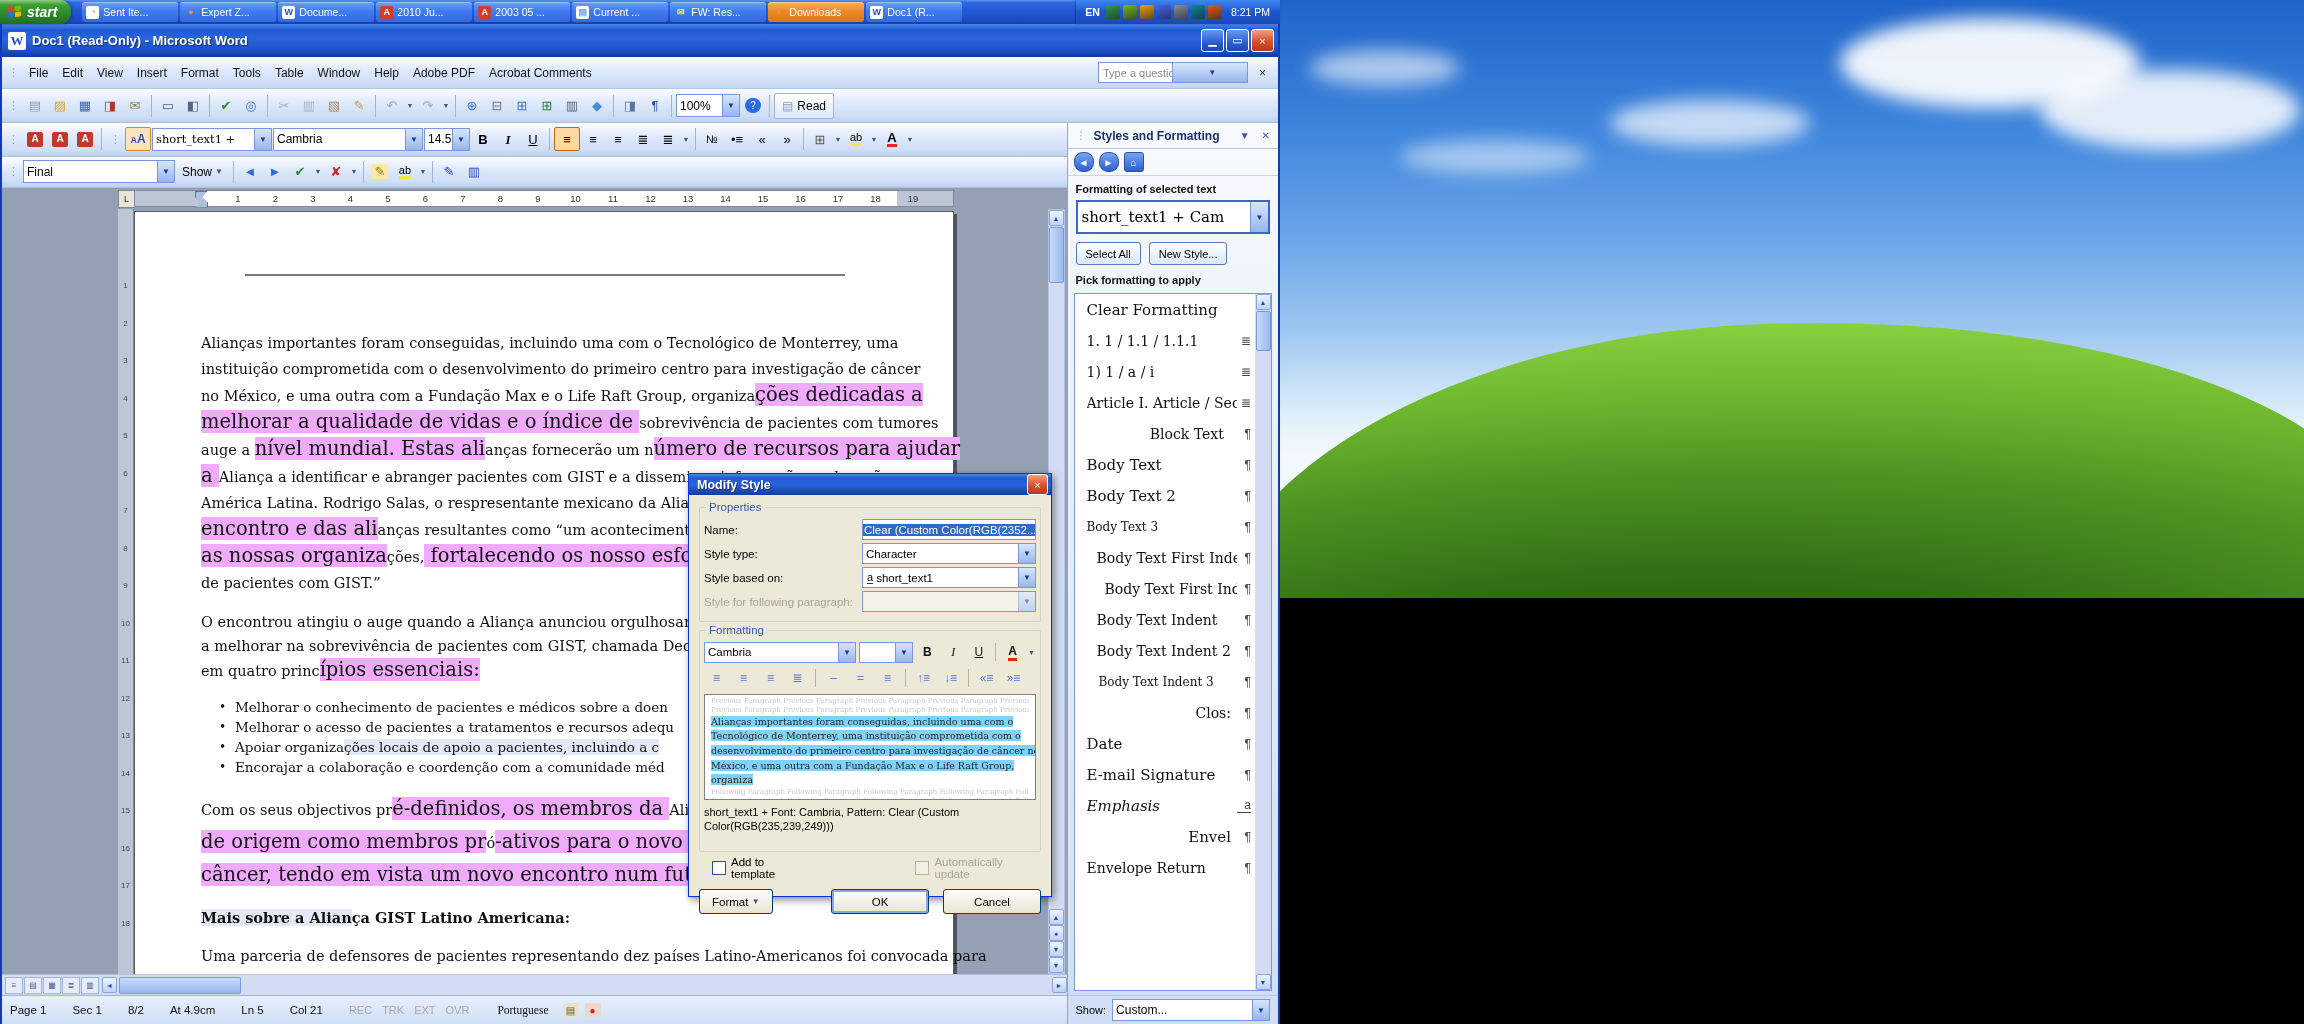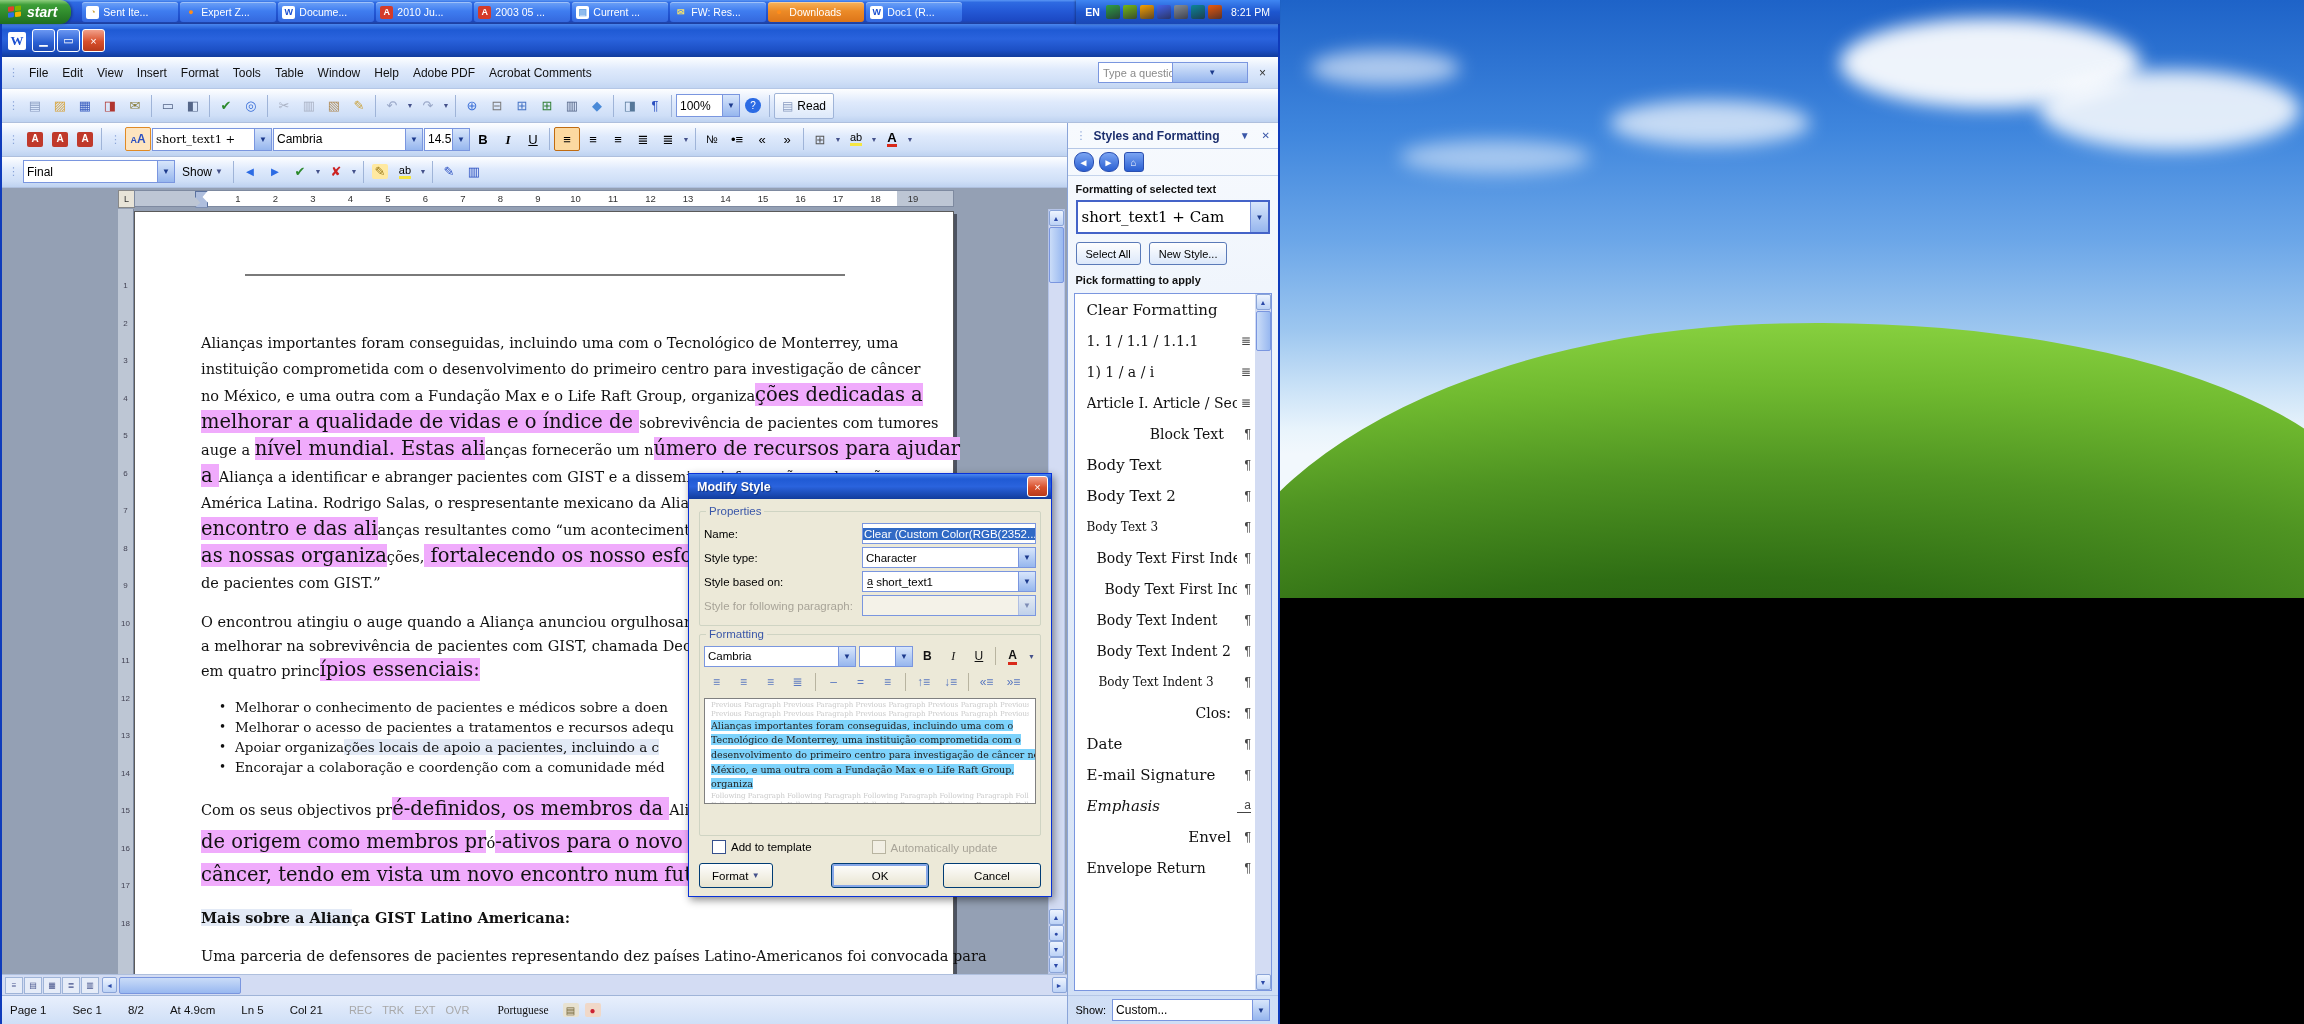--- a/index.html
+++ b/index.html
@@ -277,20 +277,21 @@
           <span class="trico" style="background: linear-gradient(160deg, rgb(12, 133, 153), rgb(34, 34, 51) 140%);"></span>
           <span class="trico" style="background: linear-gradient(160deg, rgb(232, 89, 12), rgb(34, 34, 51) 140%);"></span>
         </span>
       <span class="clock">8:21 PM</span>
     </div>
   </div>
 
   <div class="win">
     <div class="titlebar">
       <span class="wicon">W</span>
+      <span class="wtitle">Doc1 (Read-Only) - Microsoft Word</span>
       <span class="tbtns">
         <span class="tbtn">▁</span>
         <span class="tbtn">▭</span>
         <span class="tbtn close">×</span>
       </span>
     </div>
 
     <div class="menubar">
       <span class="grip">⋮</span>
       <span id="menuitems" style="display:flex;">
@@ -752,28 +753,29 @@
             <div class="pfill">Previous Paragraph Previous Paragraph Previous Paragraph Previous Paragraph Previous Paragraph Previous Paragraph Previous Paragraph Previous Paragraph Previous Paragraph Previous Paragraph </div>
             <div class="pfill">Previous Paragraph Previous Paragraph Previous Paragraph Previous Paragraph Previous Paragraph Previous Paragraph Previous Paragraph Previous Paragraph Previous Paragraph Previous Paragraph </div>
             <div class="pline"><span>Alianças importantes foram conseguidas, incluindo uma com o</span></div>
             <div class="pline"><span>Tecnológico de Monterrey, uma instituição comprometida com o</span></div>
             <div class="pline"><span>desenvolvimento do primeiro centro para investigação de câncer no</span></div>
             <div class="pline"><span>México, e uma outra com a Fundação Max e o Life Raft Group,</span></div>
             <div class="pline"><span>organiza</span></div>
             <div class="pfill">Following Paragraph Following Paragraph Following Paragraph Following Paragraph Following Paragraph Following Paragraph Following Paragraph Following Paragraph Following Paragraph Following Paragraph </div>
             <div class="pfill">Following Paragraph Following Paragraph Following Paragraph Following Paragraph Following Paragraph Following Paragraph Following Paragraph Following Paragraph Following Paragraph Following Paragraph </div>
           </div>
+        <div class="desc">short_text1 + Font: Cambria, Pattern: Clear (Custom Color(RGB(235,239,249)))</div>
       </div>
 
       <div class="chkrow">
         <span class="chk">
           <span class="chkbox"></span>
           <span>Add to template</span>
         </span>
-        <span class="chk dis" style="margin-left:60px;align-items:flex-end;">
+        <span class="chk dis" style="margin-left:104px;">
           <span class="chkbox"></span>
           <span>Automatically update</span>
         </span>
       </div>
       <div class="dbtns">
         <span class="btn">
           <span>Format</span>&nbsp;<span style="font-size:8px;color:#44518a;">▼</span>
         </span>
         <span class="btn def ok">OK</span>
         <span class="btn cancel">Cancel</span>

